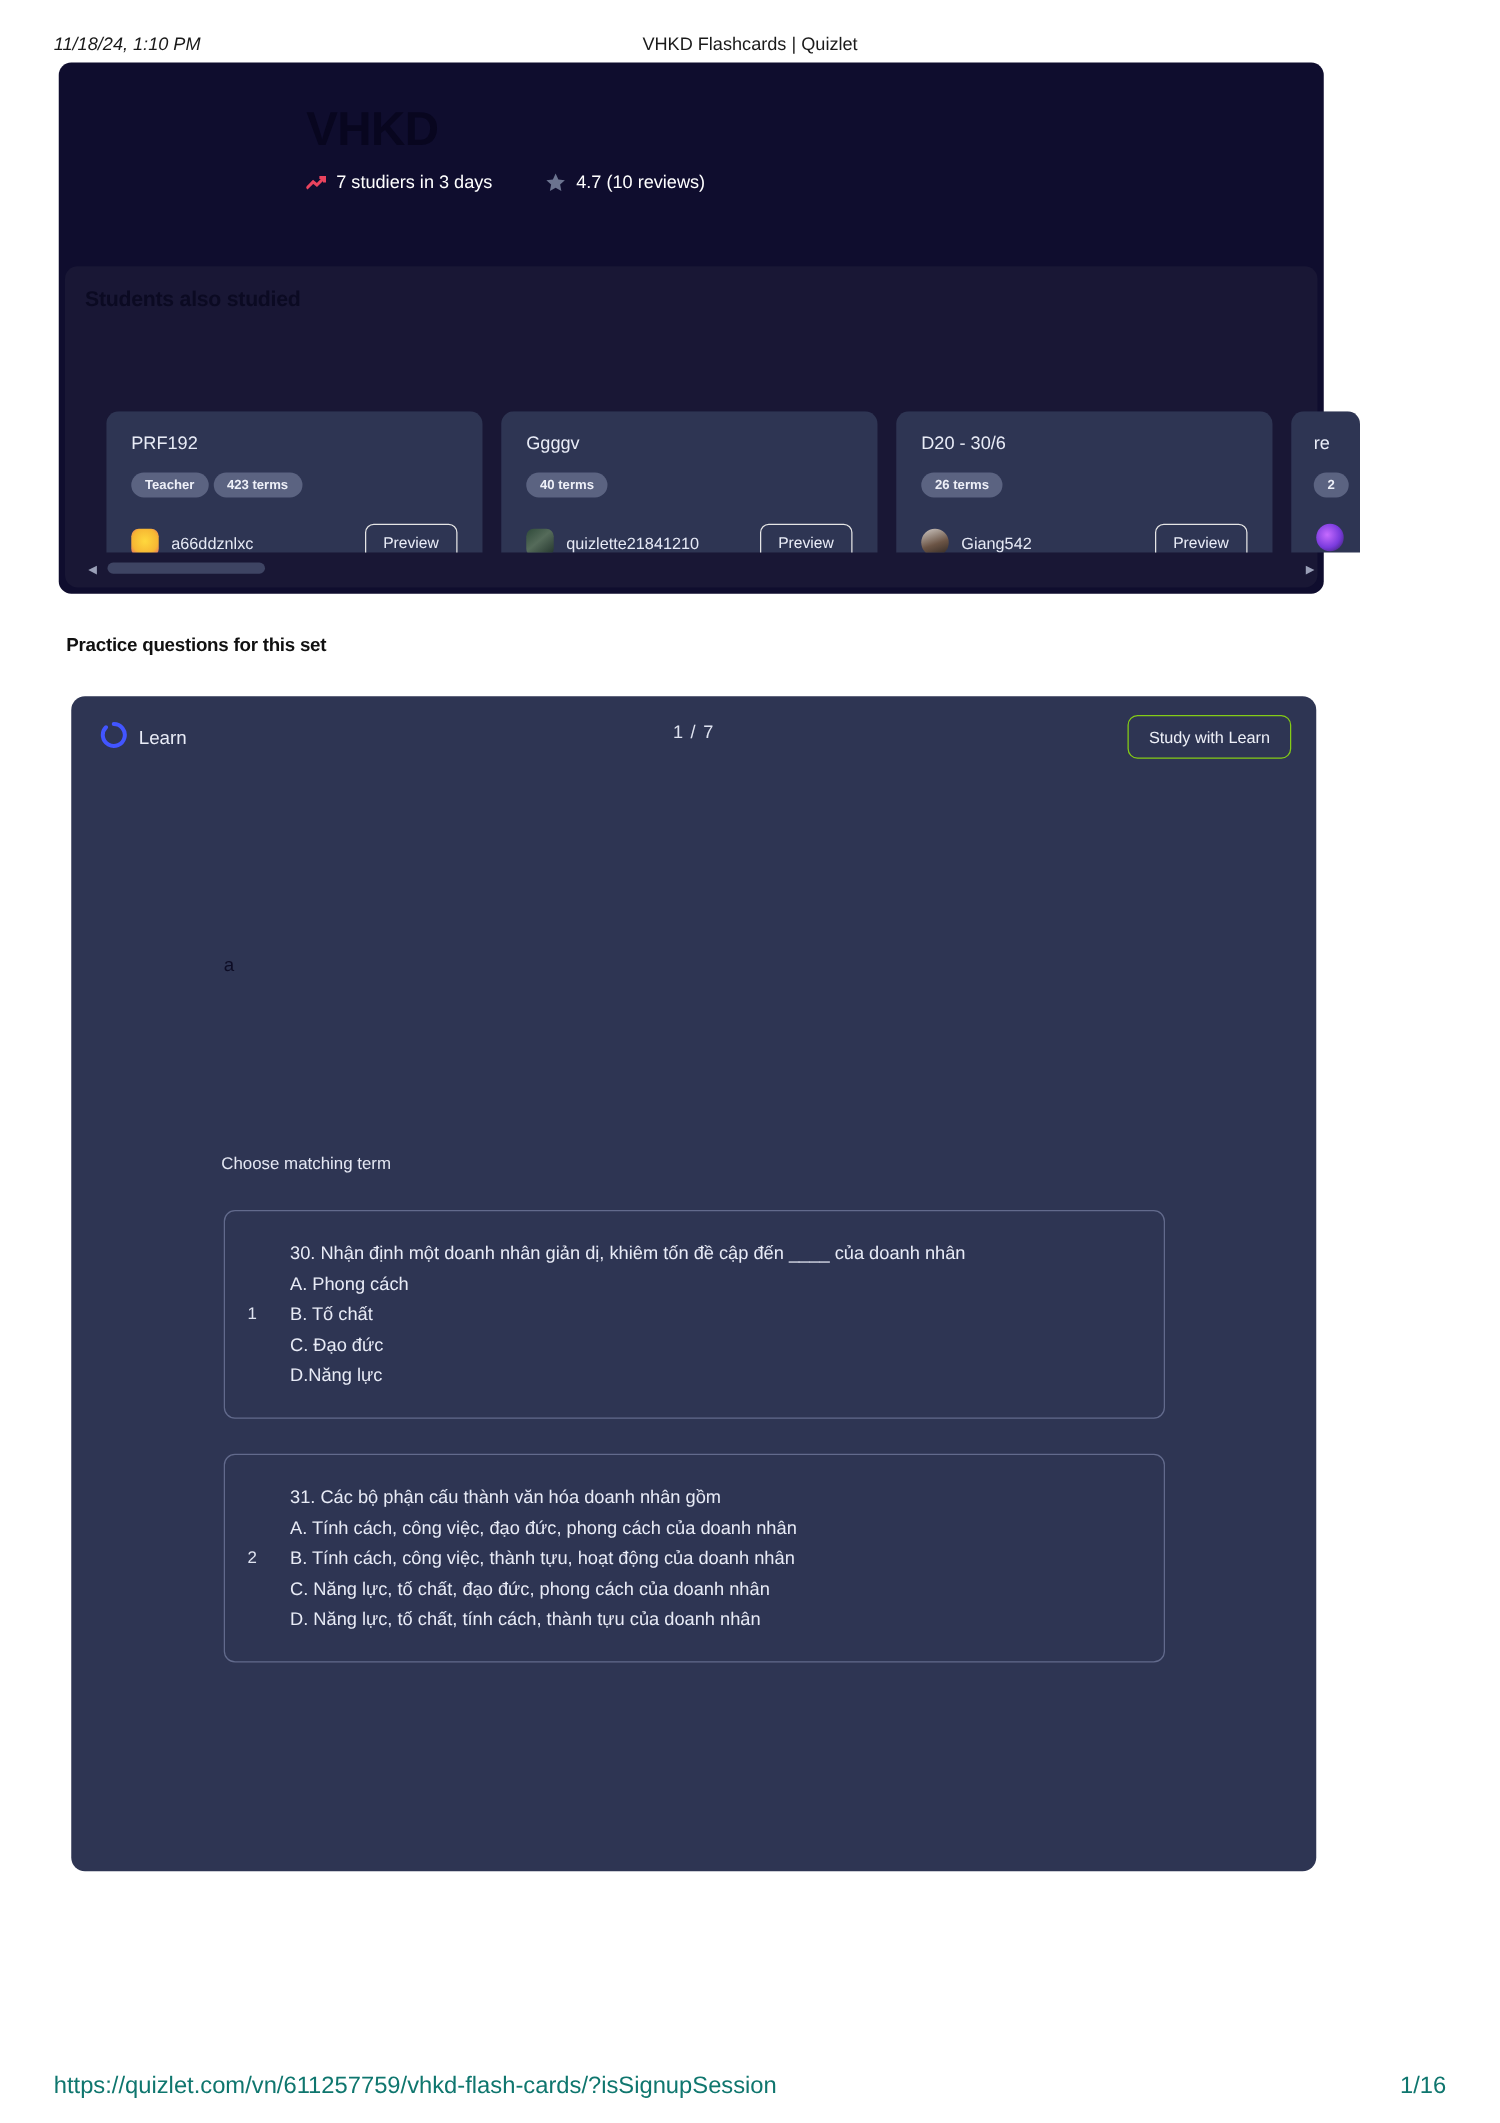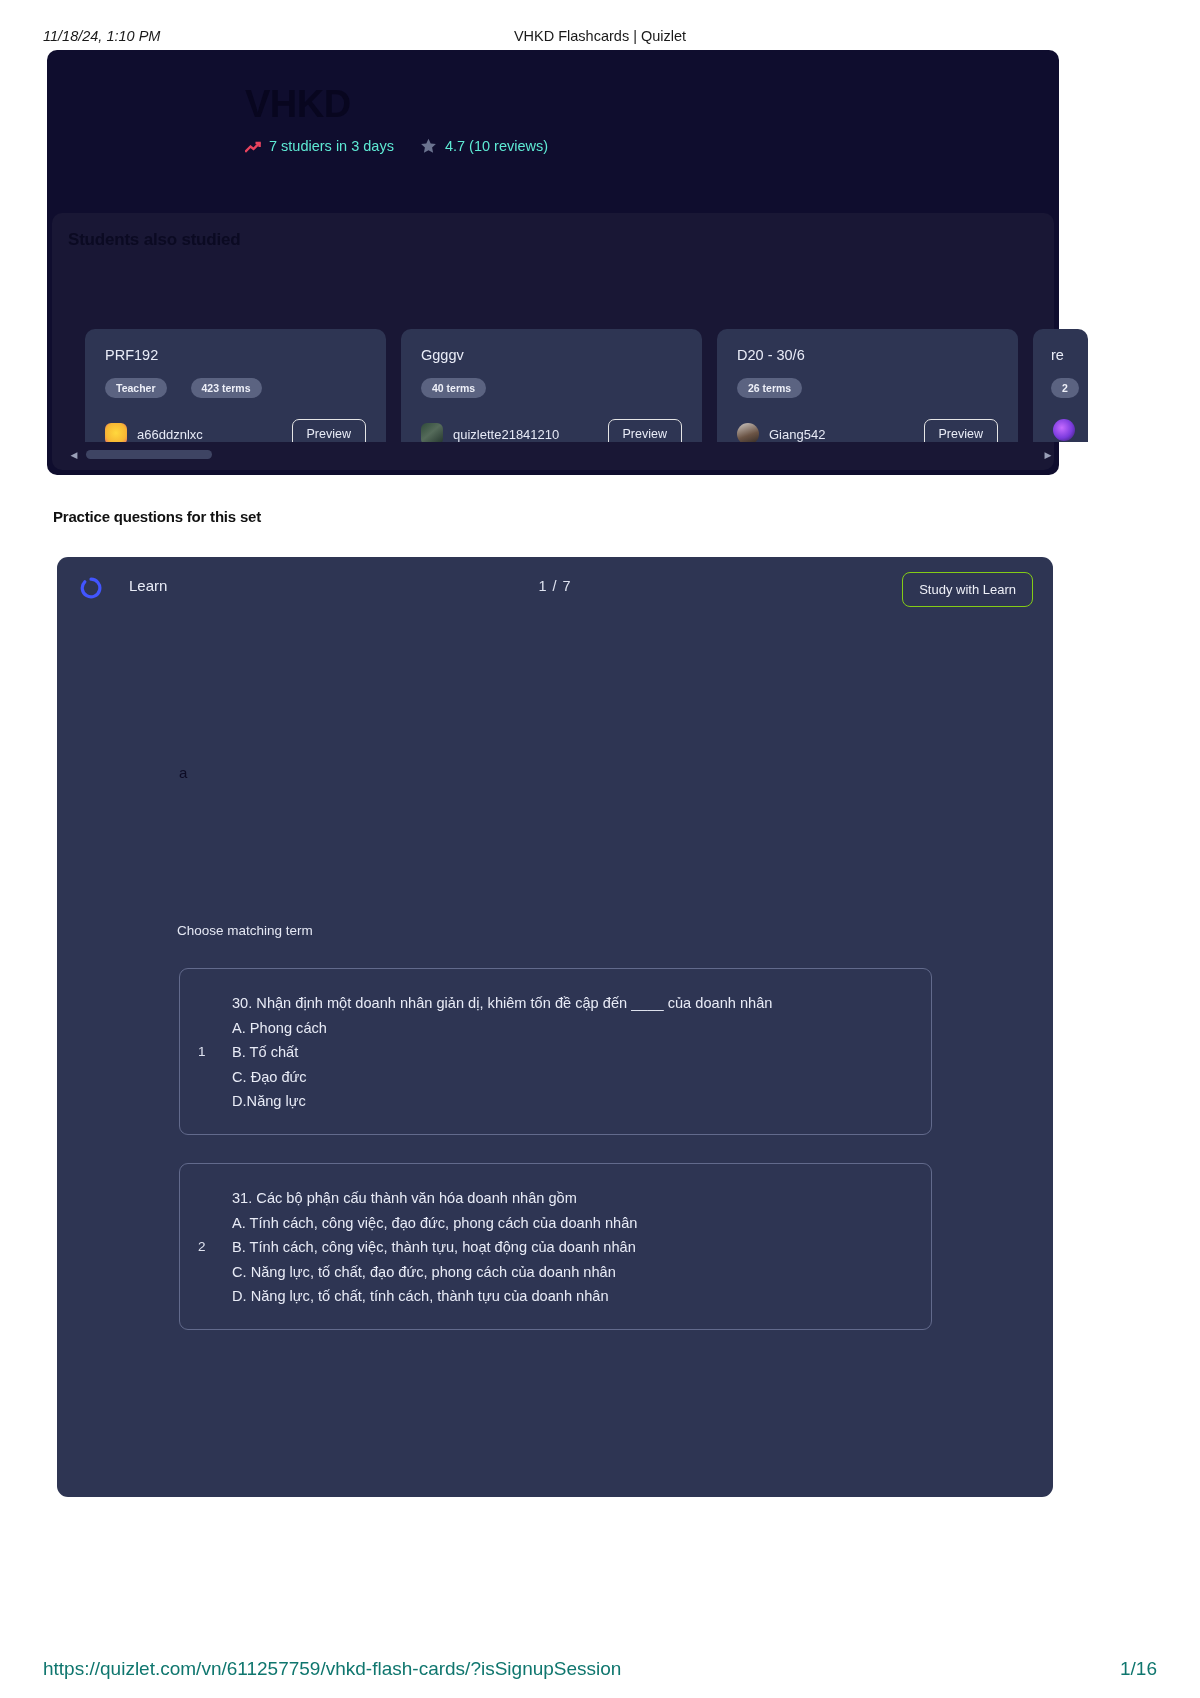--- a/index.html
+++ b/index.html
@@ -51,23 +51,23 @@
     font-size: 38px;
     font-weight: 700;
     color: #08061f;
     letter-spacing: -0.5px;
   }
   .hero-stats {
     position: absolute;
     left: 198px; top: 88px;
     display: flex;
     align-items: center;
-    gap: 26px;
+    gap: 42px;
     font-size: 14.5px;
-    color: #5eead4;
+    color: #ffffff;
   }
   .stat { display: flex; align-items: center; gap: 8px; }
   .icon-trend { display: inline-block; width: 16px; height: 12px; position: relative; }
   .icon-star  { display: inline-block; width: 17px; height: 16px; }
 
   
   .sas-panel {
     position: absolute;
     left: 5px; top: 163px;
     width: 1002px; height: 257px;
@@ -100,21 +100,21 @@
     padding: 18px 20px 0 20px;
     position: relative;
   }
   .set-card.clipped { flex: 0 0 55px; padding-left: 18px; overflow: hidden; }
   .set-title {
     font-size: 14.5px;
     color: #e9ecf7;
     font-weight: 500;
     white-space: nowrap;
   }
-  .badges { display: flex; gap: 24px; margin-top: 15px; }
+  .badges { display: flex; gap: 4px; margin-top: 15px; }
   .badge {
     background: #5b6381;
     color: #eef0f8;
     font-size: 10.5px;
     font-weight: 700;
     padding: 4px 11px;
     border-radius: 10px;
     white-space: nowrap;
   }
   .author-row {
@@ -179,22 +179,22 @@
   }
   .learn-bar {
     position: absolute;
     left: 0; right: 0; top: 0;
     height: 65px;
   }
   .learn-brand {
     position: absolute;
     left: 23px; top: 20px;
     display: flex;
-    align-items: flex-start;
-    gap: 27px;
+    align-items: center;
+    gap: 9px;
   }
   .learn-label { font-size: 15px; color: #e9ecf7; }
   .learn-progress {
     position: absolute;
     left: 0; right: 0; top: 21px;
     text-align: center;
     font-size: 14.5px;
     color: #dfe3f0;
     letter-spacing: 1px;
   }

